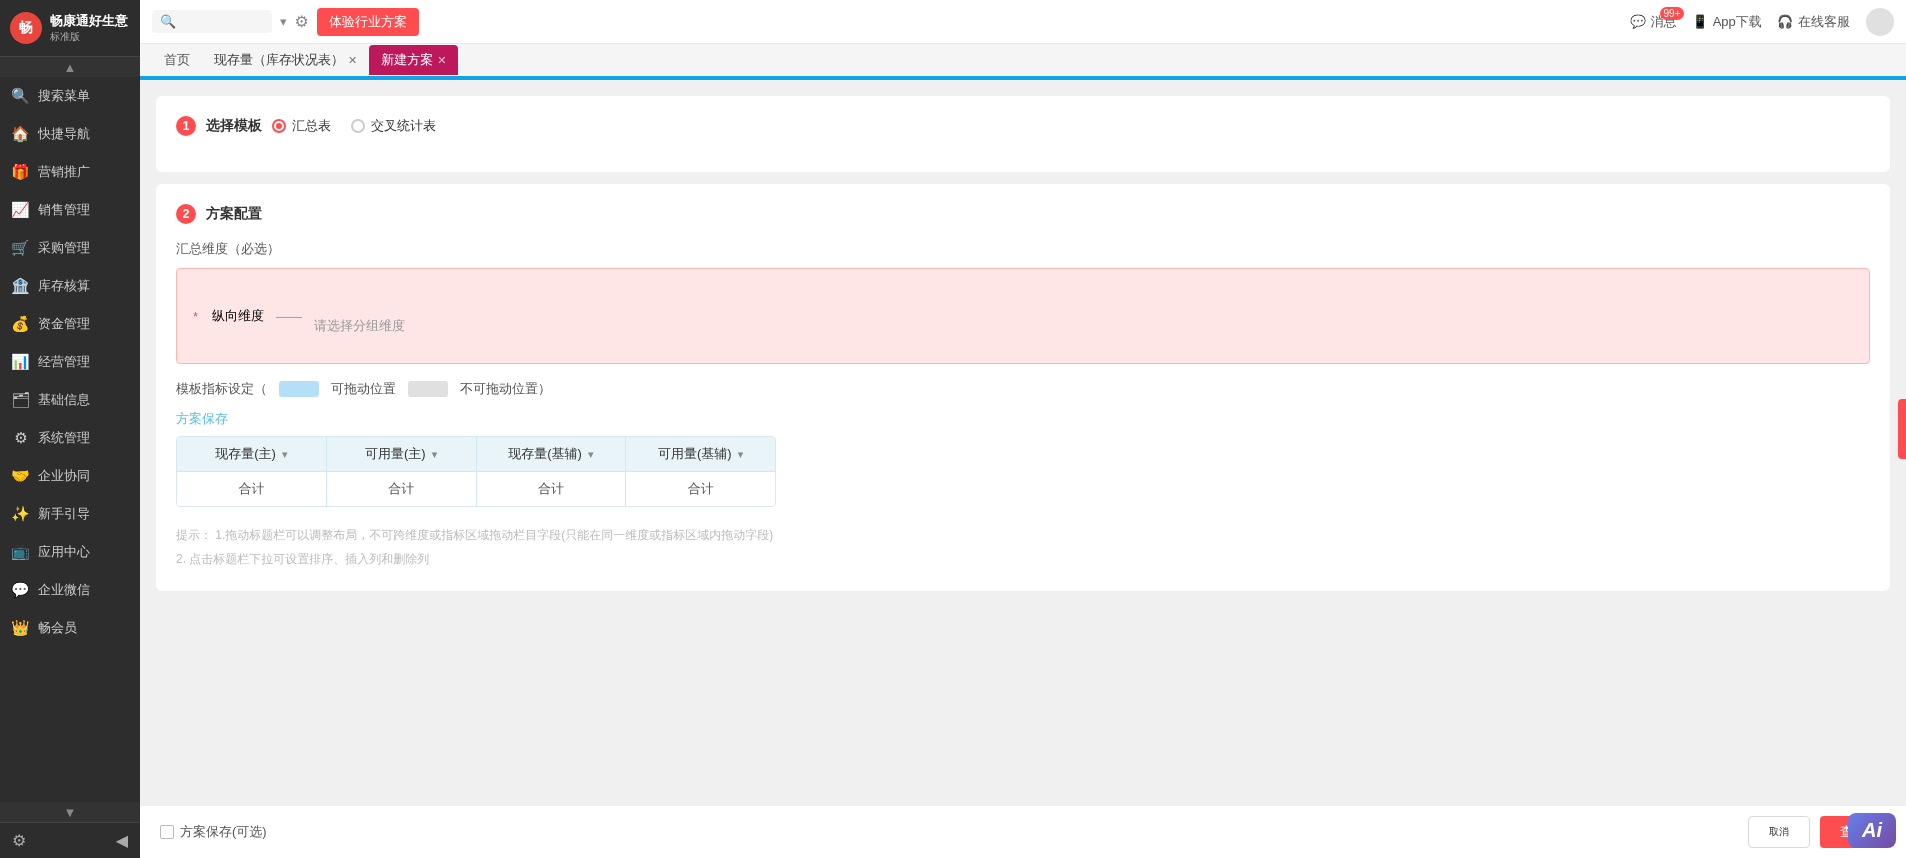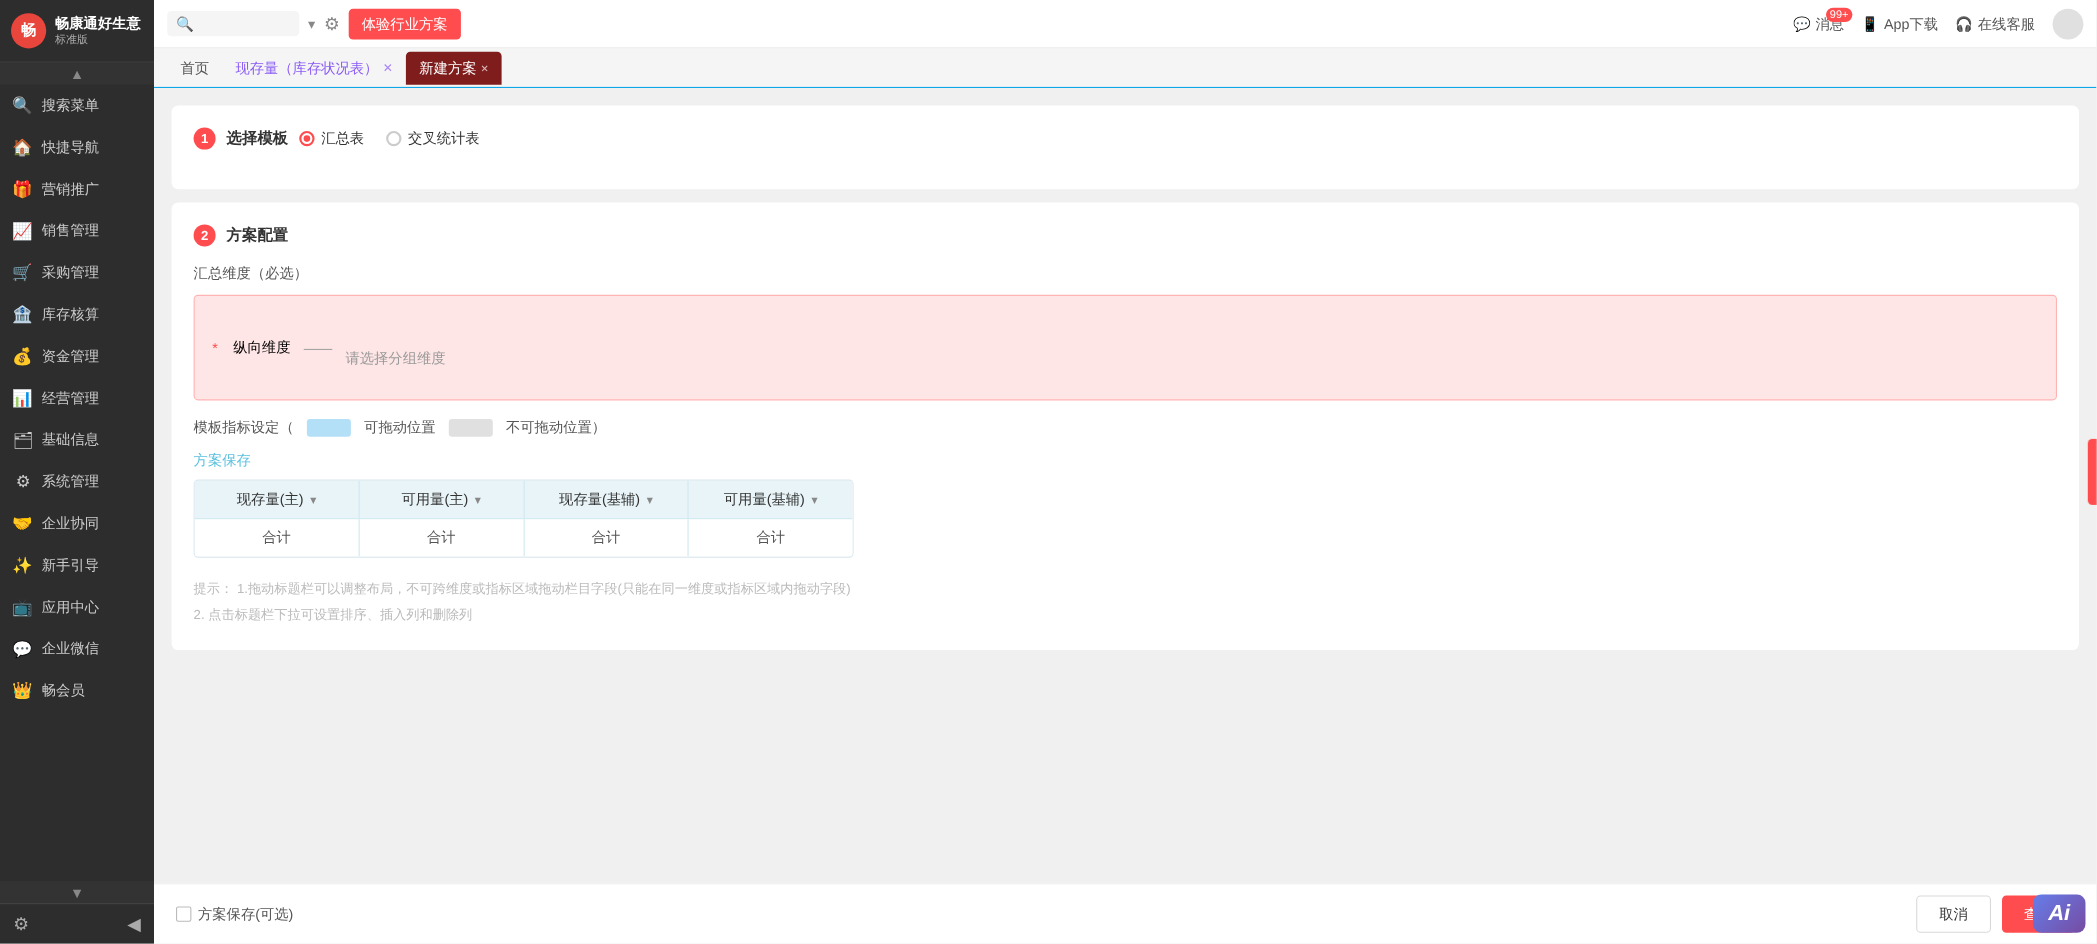--- a/index.html
+++ b/index.html
@@ -111,37 +111,36 @@
       text-align: center;
     }
     .topbar-msg, .topbar-app, .topbar-service { display: flex; align-items: center; gap: 4px; cursor: pointer; }
     .topbar-avatar { width: 28px; height: 28px; background: #e0e0e0; border-radius: 50%; cursor: pointer; }
 
     
     .tabbar {
       background: #f5f5f5;
       display: flex; align-items: center;
       padding: 0 12px;
-      border-bottom: 1px solid #0ea5e9;
+      border-bottom: 4px solid #0ea5e9;
       height: 36px;
       flex-shrink: 0;
     }
     .tab-item {
       display: flex; align-items: center; gap: 4px;
       padding: 6px 12px;
       cursor: pointer;
       font-size: 13px;
-      color: #8b5cf6;
+      color: #404040;
       background: transparent;
       border-radius: 4px 4px 0 0;
     }
     .tab-item.active {
-      background: #7f1d1d;
-      color: #fff;
-      font-family: Liberation Mono, monospace;
+      background: #be185d;
+      color: #fff;
     }
     .tab-close { font-size: 11px; color: inherit; cursor: pointer; opacity: 0.7; }
     .tab-home { color: #555; }
 
     
     .content {
       flex: 1;
       overflow-y: auto;
       padding: 16px;
       background: #f0f0f0;
@@ -283,21 +282,21 @@
       border-radius: 2px;
       background: #fff;
     }
     .footer-btns { display: flex; gap: 10px; }
     .btn-cancel {
       padding: 7px 20px;
       border: 1px solid #d9d9d9;
       background: #fff;
       border-radius: 4px;
       cursor: pointer;
-      font-size: 13px;
+      font-size: 10px;
       color: #333;
     }
     .btn-query {
       padding: 7px 20px;
       background: #ff4d4f;
       color: #fff;
       border: none;
       border-radius: 4px;
       cursor: pointer;
       font-size: 13px;

